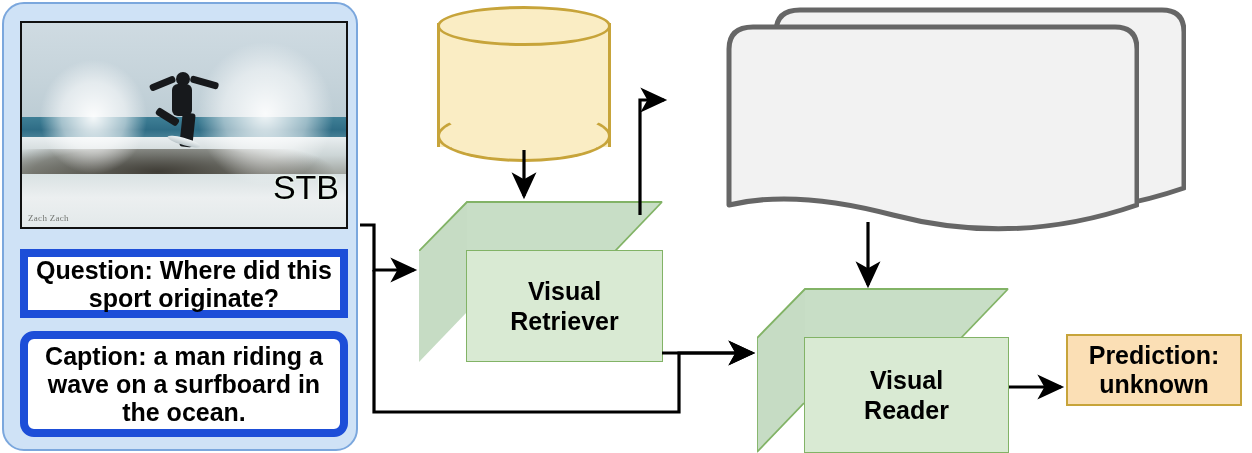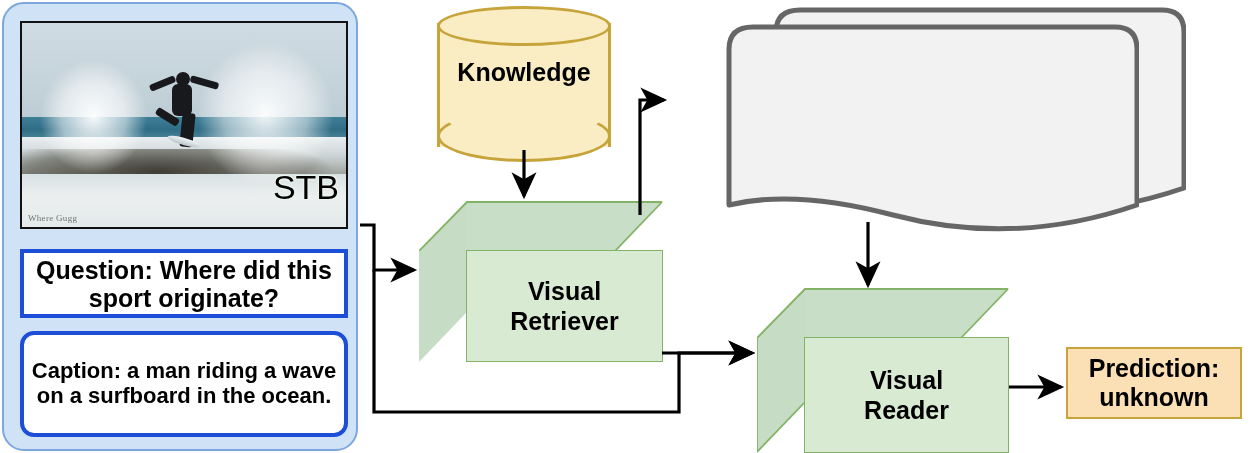--- a/index.html
+++ b/index.html
@@ -34,25 +34,25 @@
   .surfer{position:absolute;left:37%;top:24%;width:26%;height:46%;}
   .surfer i{position:absolute;background:#17191c;display:block;border-radius:3px;}
   .board{position:absolute;left:30%;top:70%;width:40%;height:7%;
        background:linear-gradient(#f4f7f8,#b9c4c8);border-radius:50%/60%;transform:rotate(16deg);}
   .wm{position:absolute;left:6px;bottom:4px;font-size:9px;color:#5d5f5a;
       font-family:"Liberation Serif",serif;letter-spacing:.3px;opacity:.85;}
   .stb{position:absolute;right:7px;bottom:20px;font-size:34px;font-weight:400;
        color:#000000;font-family:"Liberation Sans",sans-serif;
        text-shadow:1px 1px 0 #e9f5ec,-1px -1px 0 #e9f5ec,1px -1px 0 #e9f5ec,-1px 1px 0 #e9f5ec;}
 
-  .txtbox{position:absolute;background:#fff;border:4px solid #1d4ed8;box-sizing:border-box;
+  .txtbox{position:absolute;background:#fff;border:8px solid #1d4ed8;box-sizing:border-box;
           display:flex;align-items:center;justify-content:center;text-align:center;
           font-weight:bold;color:#000;line-height:1.12;padding:19px 6px;}
   #question-box{left:16px;top:245px;width:328px;height:69px;font-size:25px;}
-  #caption-box{left:16px;top:327px;width:328px;height:106px;font-size:22px;border-radius:14px;}
+  #caption-box{left:16px;top:327px;width:328px;height:106px;font-size:25px;border-radius:14px;}
 
   
   #kb{position:absolute;left:437px;top:6px;width:174px;height:158px;}
   #kb .body{position:absolute;left:0;top:17px;width:174px;height:124px;
        background:#faedc4;border-left:3px solid #c7a43a;border-right:3px solid #c7a43a;
        box-sizing:border-box;}
   #kb .bot{position:absolute;left:0;top:104px;width:174px;height:52px;
        background:#faedc4;border:3px solid #c7a43a;border-radius:50%;box-sizing:border-box;
        border-top-color:transparent;}
   #kb .top{position:absolute;left:0;top:0;width:174px;height:40px;
@@ -75,21 +75,21 @@
   #retriever .side{left:0;top:0;width:48px;height:161px;
        clip-path:polygon(0 50px,48px 0,48px 111px,0 161px);background:#c6dcc4;border:none;}
   #retriever .front{left:47px;top:49px;width:197px;height:112px;}
 
   #reader{left:757px;top:288px;width:252px;height:165px;}
   #reader .top{left:0;top:0;width:252px;height:50px;clip-path:polygon(0 100%,48px 0,252px 0,204px 100%);background:#c8dec6;border:none;}
   #reader .side{left:0;top:0;width:48px;height:165px;clip-path:polygon(0 50px,48px 0,48px 115px,0 165px);background:#c6dcc4;border:none;}
   #reader .front{left:47px;top:49px;width:205px;height:116px;}
 
   
-  #prediction{position:absolute;left:1066px;top:347px;width:176px;height:72px;
+  #prediction{position:absolute;left:1066px;top:334px;width:176px;height:72px;
        background:#fbdfb5;border:2px solid #c7a43a;box-sizing:border-box;
        display:flex;align-items:center;justify-content:center;text-align:center;
        font-size:25px;font-weight:bold;color:#000;line-height:1.15;}
 
   
   #passages{position:absolute;left:668px;top:2px;width:518px;height:252px;}
   .doc{position:absolute;width:424px;height:216px;}
   .doc .shape{position:absolute;inset:0;}
   #doc3{left:94px;top:0px;}
   #doc2{left:47px;top:17px;}
@@ -120,35 +120,34 @@
       <div class="surfer">
         <i style="left:40%;top:0;width:17%;height:15%;border-radius:50%;"></i>
         <i style="left:36%;top:13%;width:24%;height:34%;border-radius:6px;"></i>
         <i style="left:8%;top:9%;width:32%;height:7%;transform:rotate(-22deg);"></i>
         <i style="left:57%;top:7%;width:34%;height:7%;transform:rotate(16deg);"></i>
         <i style="left:16%;top:44%;width:30%;height:8%;transform:rotate(32deg);"></i>
         <i style="left:46%;top:44%;width:16%;height:36%;transform:rotate(6deg);"></i>
         <div class="board"></div>
       </div>
 
-      <div class="wm">Where Gugg</div>
+      <div class="wm">Zach Zach</div>
       <div class="stb">STB</div>
     </div>
 
     <div id="question-box" class="txtbox">Question: Where did this sport originate?</div>
 
     <div id="caption-box" class="txtbox">Caption: a man riding a wave on a surfboard in the ocean.</div>
   </div>
 
   <div id="kb">
     <div class="body"></div>
     <div class="bot"></div>
     <div class="top"></div>
     <div class="lbl">
-      <div>Knowledge</div>
     </div>
   </div>
 
   <div id="retriever" class="cube">
     <div class="top"></div>
     <div class="side"></div>
     <svg class="topline" width="244" height="161" style="position:absolute;left:0;top:0;">
       <polyline points="0,50 48,1 243,1 243,1" fill="none" stroke="#82b366" stroke-width="1.8"></polyline>
       <polyline points="0,50 0,160 0,160" fill="none" stroke="#82b366" stroke-width="1.8"></polyline>
       <polyline points="0,160 47,111" fill="none" stroke="#82b366" stroke-width="1.8"></polyline>

